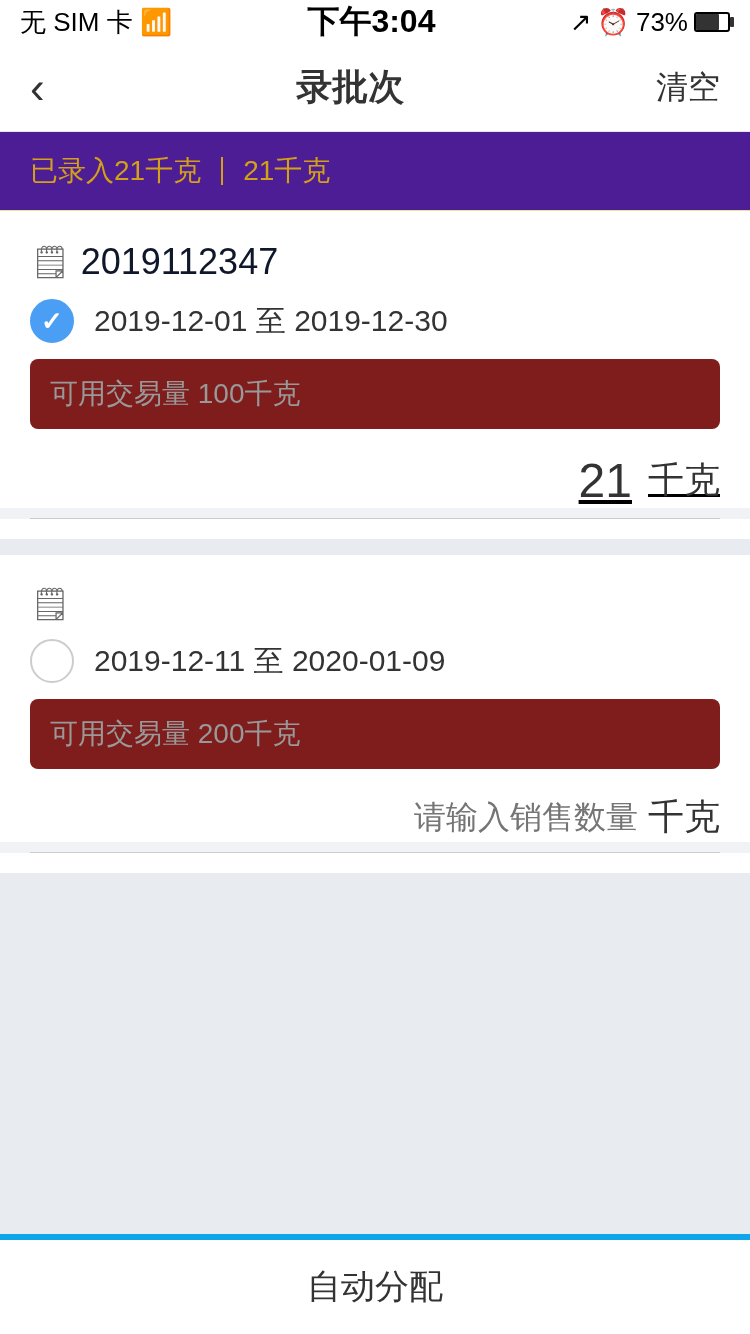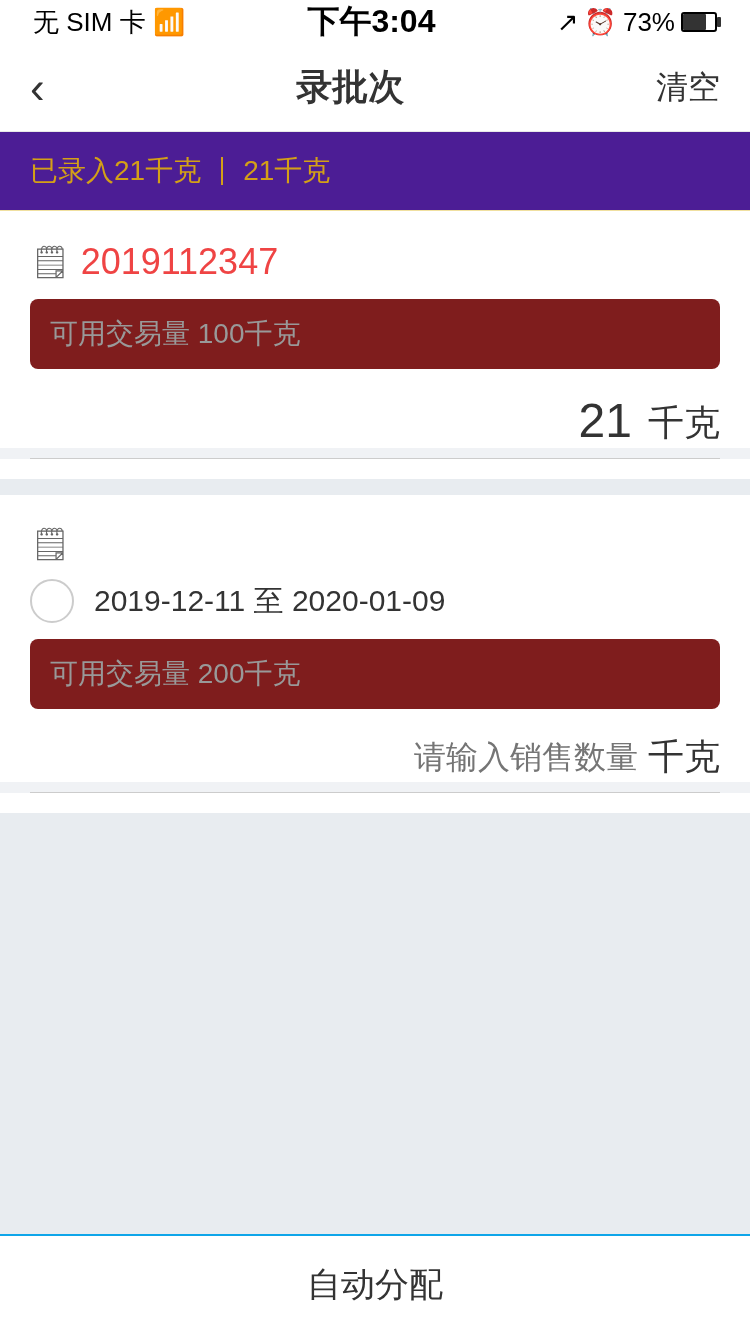--- a/index.html
+++ b/index.html
@@ -13,21 +13,21 @@
     }
 
     
     .status-bar {
       width: 100%;
       height: 44px;
       background: #fff;
       display: flex;
       align-items: center;
       justify-content: space-between;
-      padding: 0 33px;
+      padding: 0 20px;
       font-size: 28px;
     }
     .status-left {
       display: flex;
       align-items: center;
       gap: 8px;
       font-size: 26px;
       color: #000;
     }
     .status-center {
@@ -103,21 +103,21 @@
       align-items: center;
       gap: 10px;
       margin-bottom: 16px;
     }
     .batch-icon {
       font-size: 32px;
       color: #666;
     }
     .batch-id {
       font-size: 36px;
-      color: #ef4444;
+      color: #0f172a;
       font-weight: 500;
     }
 
     .batch-date-row {
       display: flex;
       align-items: center;
       gap: 20px;
       margin-bottom: 16px;
     }
     .radio-btn {
@@ -152,24 +152,25 @@
       margin-bottom: 0;
     }
     .batch-volume-text {
       font-size: 28px;
       color: #999;
     }
 
     
     .quantity-row {
       display: flex;
-      align-items: flex-end;
+      align-items: center;
       justify-content: flex-end;
       padding: 24px 30px 0 30px;
       background: #fff;
+      text-decoration: underline;
     }
     .quantity-value {
       font-size: 48px;
       color: #333;
       font-weight: 400;
     }
     .quantity-unit {
       font-size: 36px;
       color: #333;
       margin-left: 16px;
@@ -230,21 +231,21 @@
     .btn-auto {
       flex: 1;
       background: #fff;
       border: none;
       font-size: 34px;
       color: #333;
       cursor: pointer;
       display: flex;
       align-items: center;
       justify-content: center;
-      border-top: 2px solid #0ea5e9;
+      border-top: 6px solid #0ea5e9;
     }
     .btn-confirm {
       flex: 1;
       background: #4a9ff5;
       border: none;
       font-size: 34px;
       color: #fff;
       cursor: pointer;
       display: flex;
       align-items: center;
@@ -281,20 +282,24 @@
   <span class="info-text">已录入21千克</span>
   <div class="info-divider"></div>
   <span class="info-text">21千克</span>
 </div>
 
 <div class="batch-card">
   <div class="batch-header">
     <span class="batch-icon">🗒</span>
     <span class="batch-id">2019112347</span>
   </div>
+  <div class="batch-date-row">
+    <div class="radio-btn checked"></div>
+    <span class="batch-date">2019-12-01 至 2019-12-30</span>
+  </div>
   <div class="batch-volume-box">
     <span class="batch-volume-text">可用交易量 100千克</span>
   </div>
 </div>
 
 <div class="quantity-row">
   <span class="quantity-value">21</span>
   <span class="quantity-unit">千克</span>
 </div>
 <div class="quantity-underline"></div>

